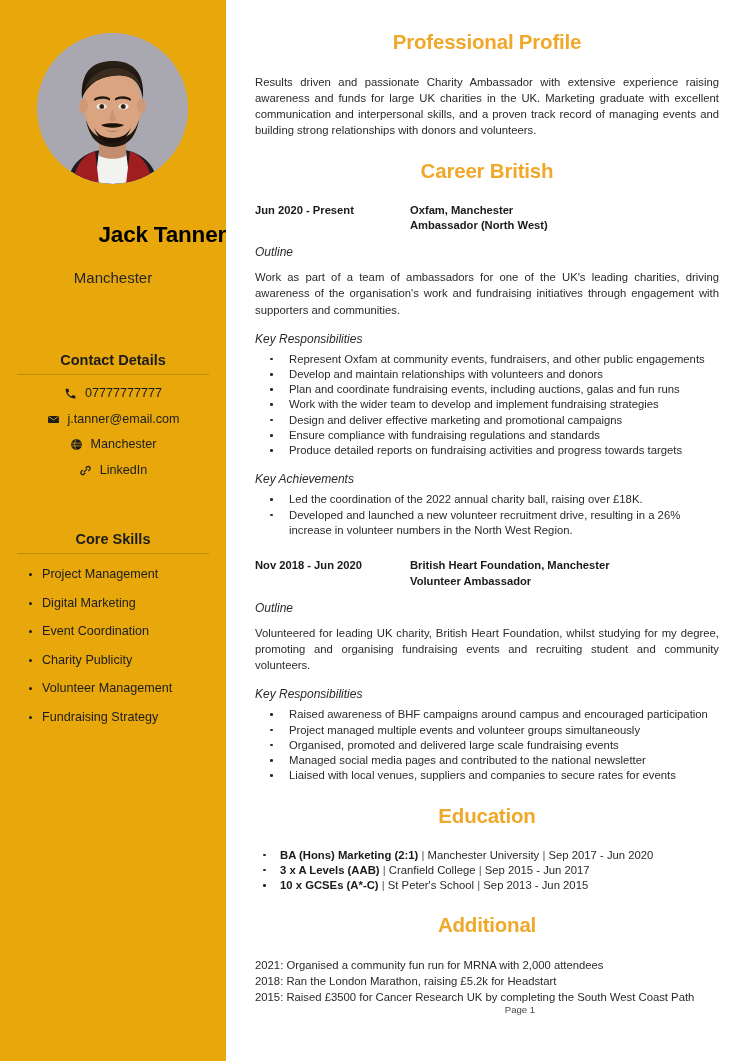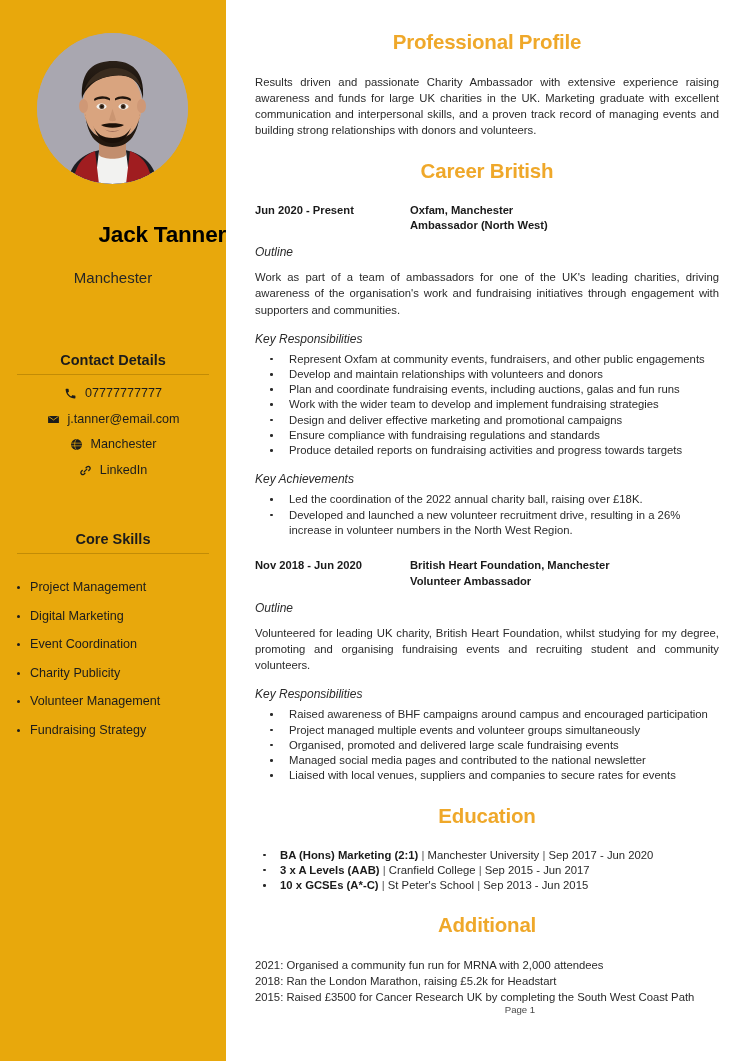--- a/index.html
+++ b/index.html
@@ -95,22 +95,22 @@
     align-items: center;
     justify-content: center;
     width: 14px;
     height: 14px;
     flex: none;
   }
   .contact-list li .ci svg { display: block; }
 
   .skills-list {
     list-style: none;
-    margin: 26px 0 0 0;
-    padding: 0 0 0 16px;
+    margin: 13px 0 0 0;
+    padding: 0 0 0 28px;
   }
   .skills-list li {
     position: relative;
     font-size: 12.6px;
     color: #1c1c1c;
     margin-bottom: 13.5px;
     padding-left: 14px;
     line-height: 1.2;
   }
   .skills-list li::before {

